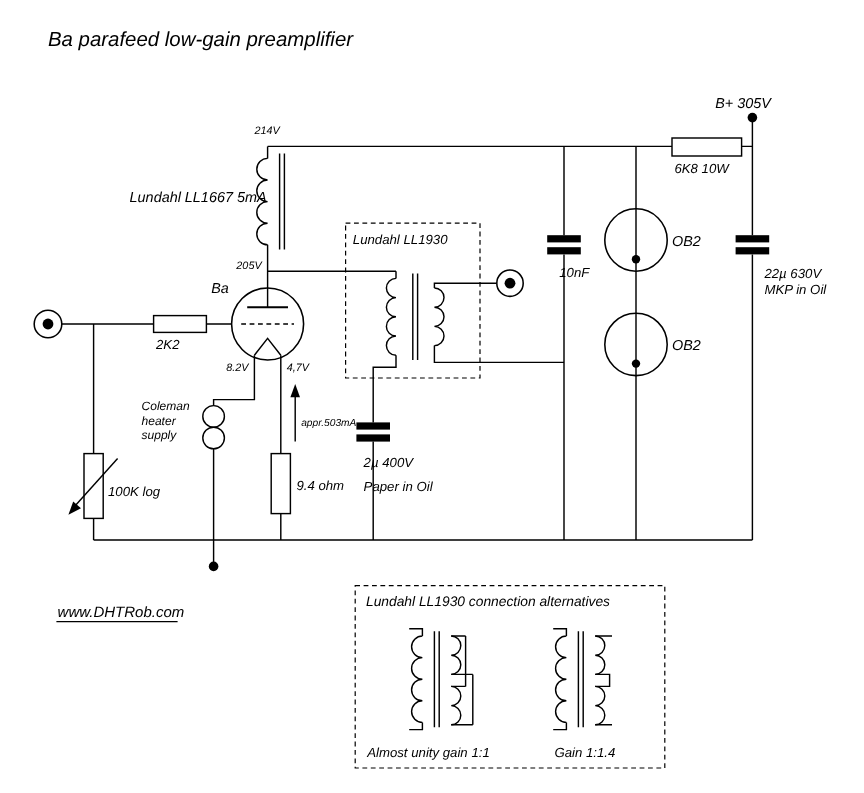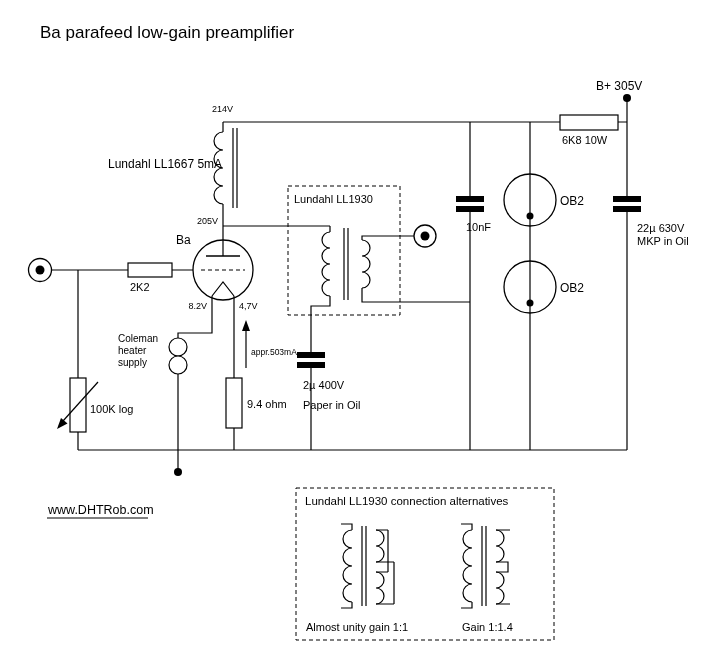--- a/index.html
+++ b/index.html
@@ -1,16 +1,16 @@
 <!DOCTYPE html>
 <html><head>
 <meta charset="utf-8">
 <style>
   html,body{margin:0;padding:0;background:#ffffff;}
-  .page{width:720px;height:661px;position:relative;background:#ffffff;}
+  .page{width:720px;height:661px;position:relative;background:#ffffff;font-style:italic;}
   svg{display:block;}
   text{font-family:"Liberation Sans","DejaVu Sans",sans-serif;fill:#000;}
   .t8{font-size:8.5px}
   .t9{font-size:9px}
   .t10{font-size:10px}
   .t11{font-size:11px}
   .t11b{font-size:11.5px}
   .t12{font-size:12px}
   .t13{font-size:12.5px}
   .t17{font-size:17px}

